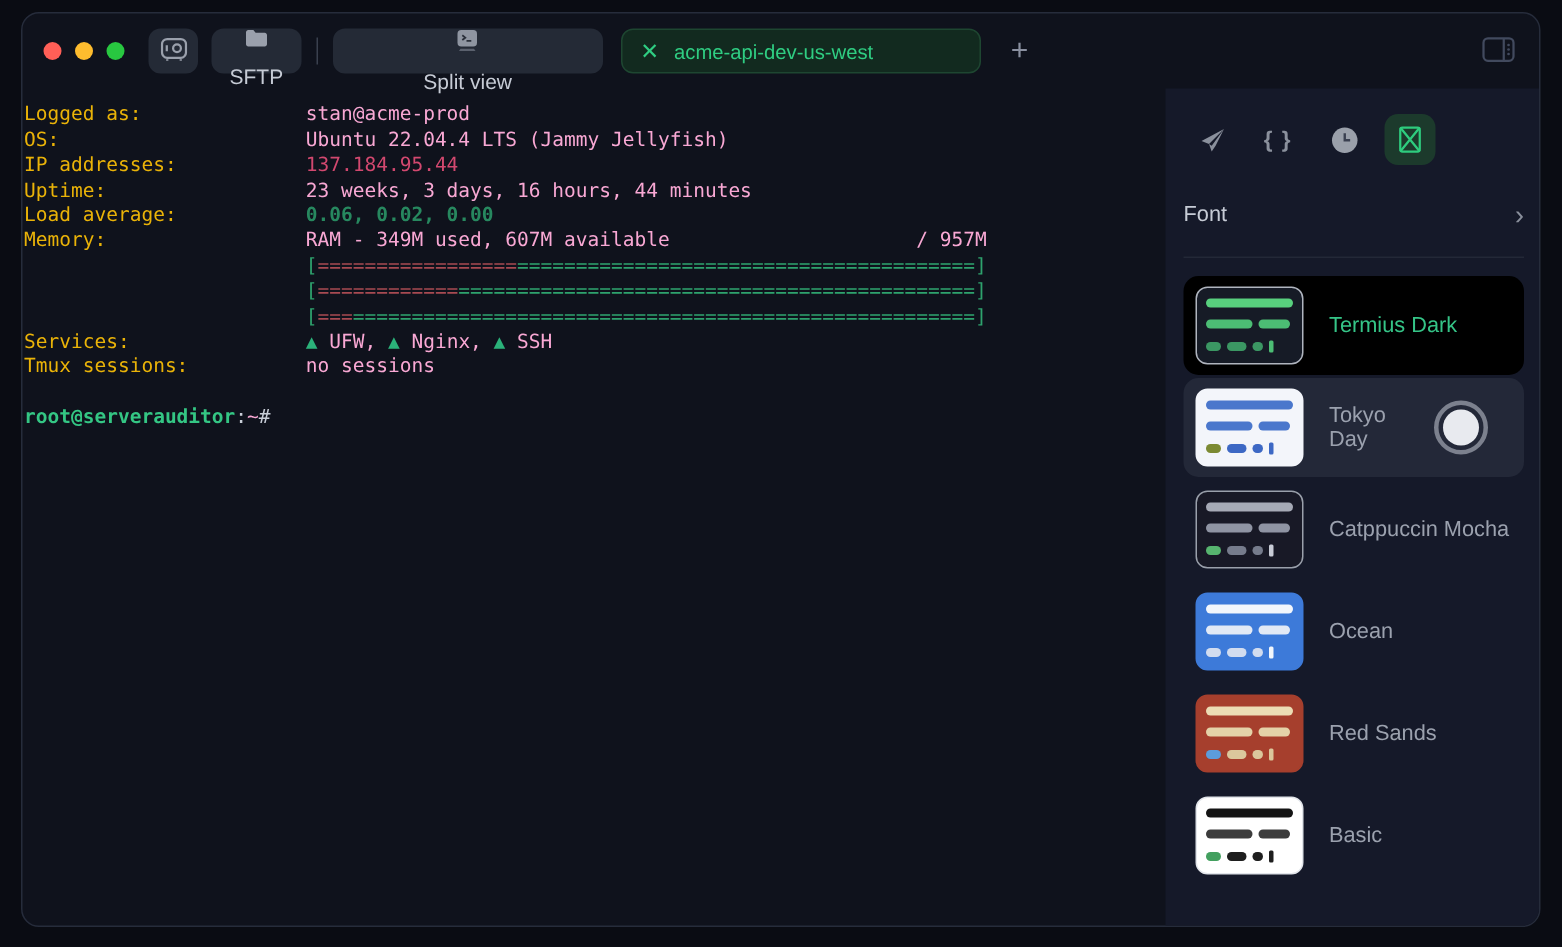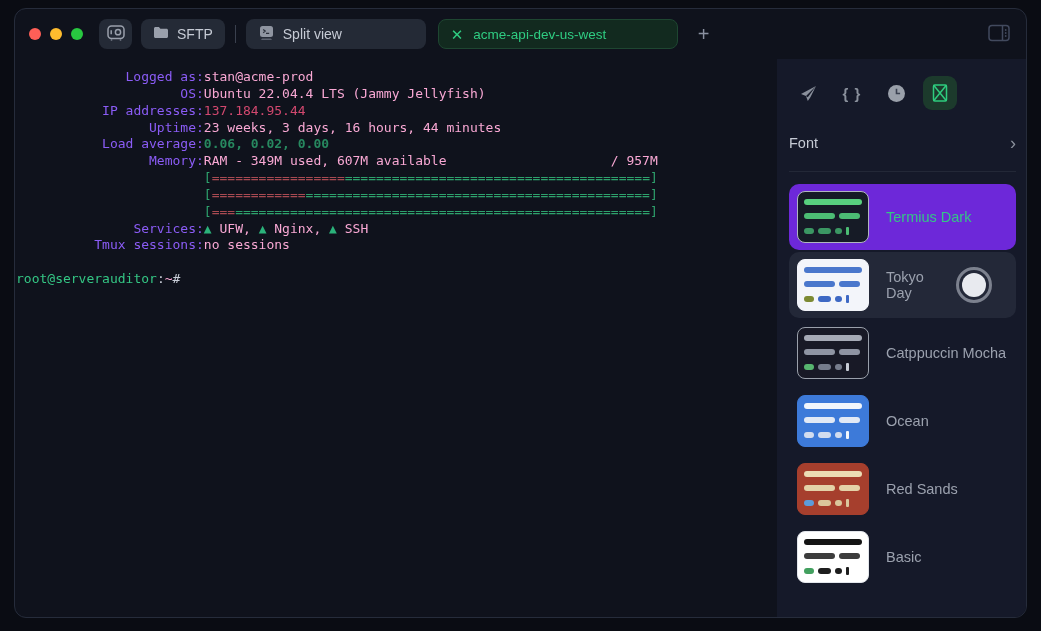--- a/index.html
+++ b/index.html
@@ -7,66 +7,66 @@
   *{box-sizing:border-box;}
 
   .window{position:absolute;left:14px;top:8px;width:1013px;height:610px;background:#0f121c;
     border:1px solid #262c3b;border-radius:12px;}
 
   
   .titlebar{height:50px;display:flex;align-items:center;padding:0 14px;}
   .traffic{display:flex;gap:9px;margin-right:16px;}
   .dot{width:12px;height:12px;border-radius:50%;}
   .tb-btn{display:flex;align-items:center;gap:8px;height:30px;border:none;border-radius:8px;
-    background:#242a36;color:#c6cbd5;font-size:14px;font-family:inherit;padding:0 12px;cursor:default;}
+    background:#242a36;color:#c6cbd5;font-size:14px;font-family:inherit;padding:0 12px;cursor:default;flex-direction:column;}
   .tb-btn.icon-only{width:33px;justify-content:center;padding:0;margin-right:9px;}
   .tb-btn.wide{width:180px;justify-content:flex-start;}
   .tb-sep{width:1px;height:18px;background:#3a404e;margin:0 10px;}
   .tab{display:flex;align-items:center;gap:10px;height:30px;width:240px;margin-left:12px;
     padding:0 12px;border-radius:8px;background:#122a1f;border:1px solid #1e4631;color:#2fcd82;
     font-size:13.5px;}
   .tab .x{font-size:15px;line-height:1;color:#2fcd82;}
   .newtab{margin-left:14px;background:none;border:none;color:#8a90a0;font-size:20px;line-height:1;
     padding:2px 6px;cursor:default;}
   .tb-spacer{flex:1;}
   .panel-toggle{background:none;border:none;padding:2px;cursor:default;}
 
   
   .content{display:flex;height:558px;}
 
   .terminal{flex:1;padding:10px 0 0 1px;font-family:"DejaVu Sans Mono", monospace;
     font-size:13px;line-height:16.85px;}
   .term-line{position:relative;width:82ch;white-space:pre;}
-  .seg-label{display:inline-block;width:24ch;color:#8b5cf6;text-align:right;}
+  .seg-label{display:inline-block;width:24ch;color:#eab308;}
   .seg-green{color:#f9a8d4;}
   .seg-pink{color:#d2486f;}
   .seg-dim{color:#27885f;font-weight:bold;}
   .seg-grey{color:#c9ced8;}
   .seg-bar-green{color:#2ea26d;}
   .seg-bar-red{color:#a84a52;}
   .seg-tri{color:#2bb27a;}
-  .seg-user{color:#34c684;font-weight:normal;}
+  .seg-user{color:#34c684;font-weight:bold;}
   .seg-right{position:absolute;right:0;}
 
   
   .side-panel{width:249px;background:#151929;border-radius:0 0 11px 0;padding:12px 10px 12px 12px;}
   .icon-row{display:flex;align-items:center;gap:6px;height:44px;margin-bottom:10px;}
   .p-icon{width:38px;height:38px;display:flex;align-items:center;justify-content:center;
     background:none;border:none;padding:0;cursor:default;color:#8a909c;}
   .p-icon.active{width:34px;height:34px;border-radius:9px;background:#1c3a2c;margin-left:2px;}
   .braces{font-size:15px;font-weight:bold;color:#8a909c;letter-spacing:1px;}
   .font-row{display:flex;align-items:center;justify-content:space-between;height:36px;margin-top:10px;
     color:#c6cbd5;font-size:14.5px;cursor:default;}
   .chev{color:#8a909c;font-size:18px;line-height:1;}
   .divider{border-top:1px solid #232837;margin-top:10px;}
   .theme-label{margin-top:18px;color:#9096a2;font-size:14px;}
   .theme-list{margin-top:12px;}
   .theme-item{display:flex;align-items:center;gap:17px;height:66px;padding:7px 8px;border-radius:10px;
     margin-bottom:2px;cursor:default;}
-  .theme-item.selected{background:#6d28d9;}
+  .theme-item.selected{background:#000000;}
   .theme-item.hovered{background:#232838;}
   .thumb{width:72px;height:52px;border-radius:8px;padding:7px 6px;display:flex;flex-direction:column;
     justify-content:space-between;flex:0 0 auto;}
   .trow{display:flex;gap:4px;align-items:center;}
   .tbar{height:6px;border-radius:3px;}
   .tcur{width:3px;height:8px;border-radius:1px;}
   .theme-name{font-size:14.5px;color:#9ba1ae;}
   .theme-item.selected .theme-name{color:#35c487;}
   .radio{margin-left:auto;margin-right:16px;width:36px;height:36px;border-radius:50%;
     border:3px solid #7c818e;display:flex;align-items:center;justify-content:center;flex:0 0 auto;}

